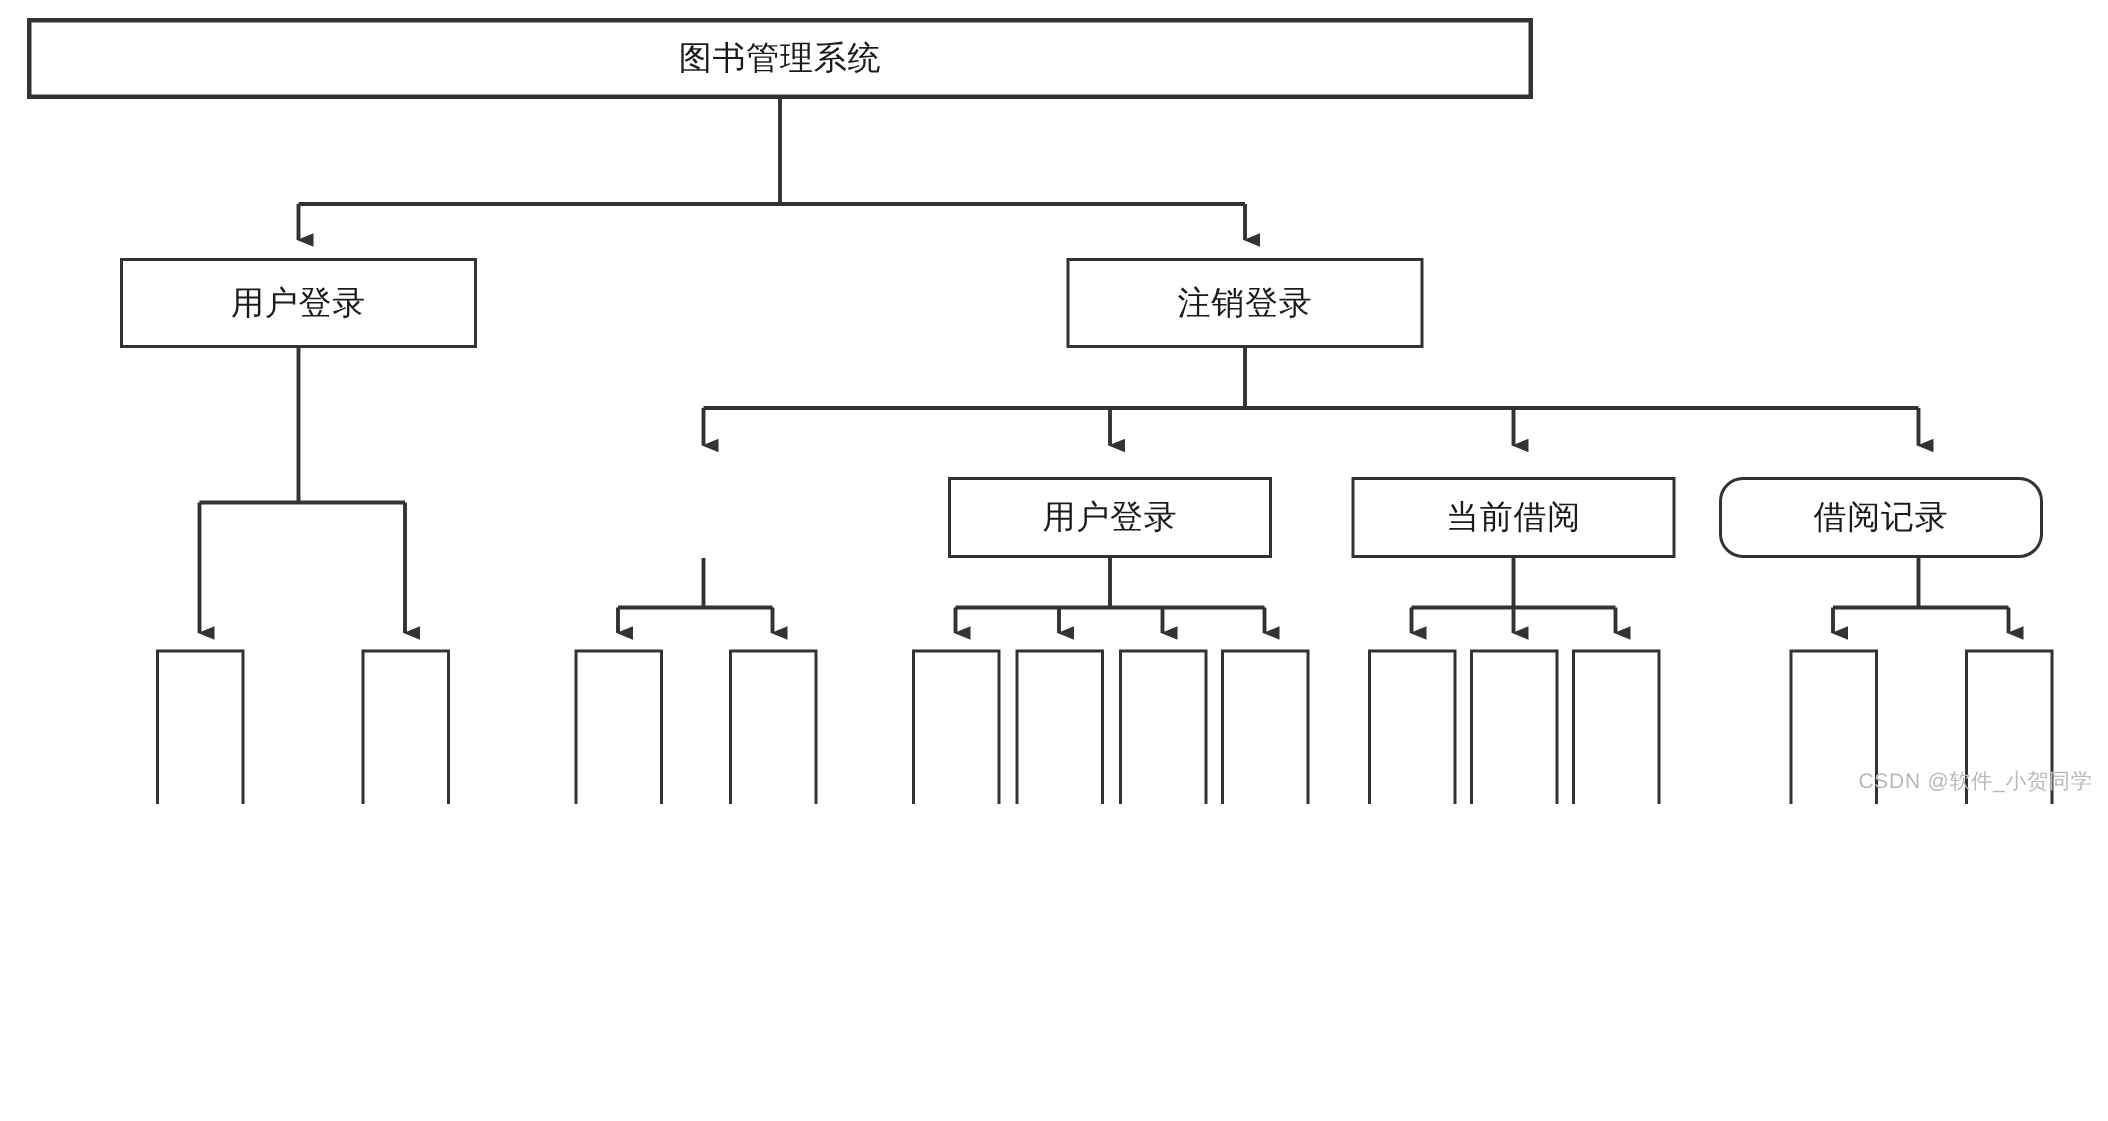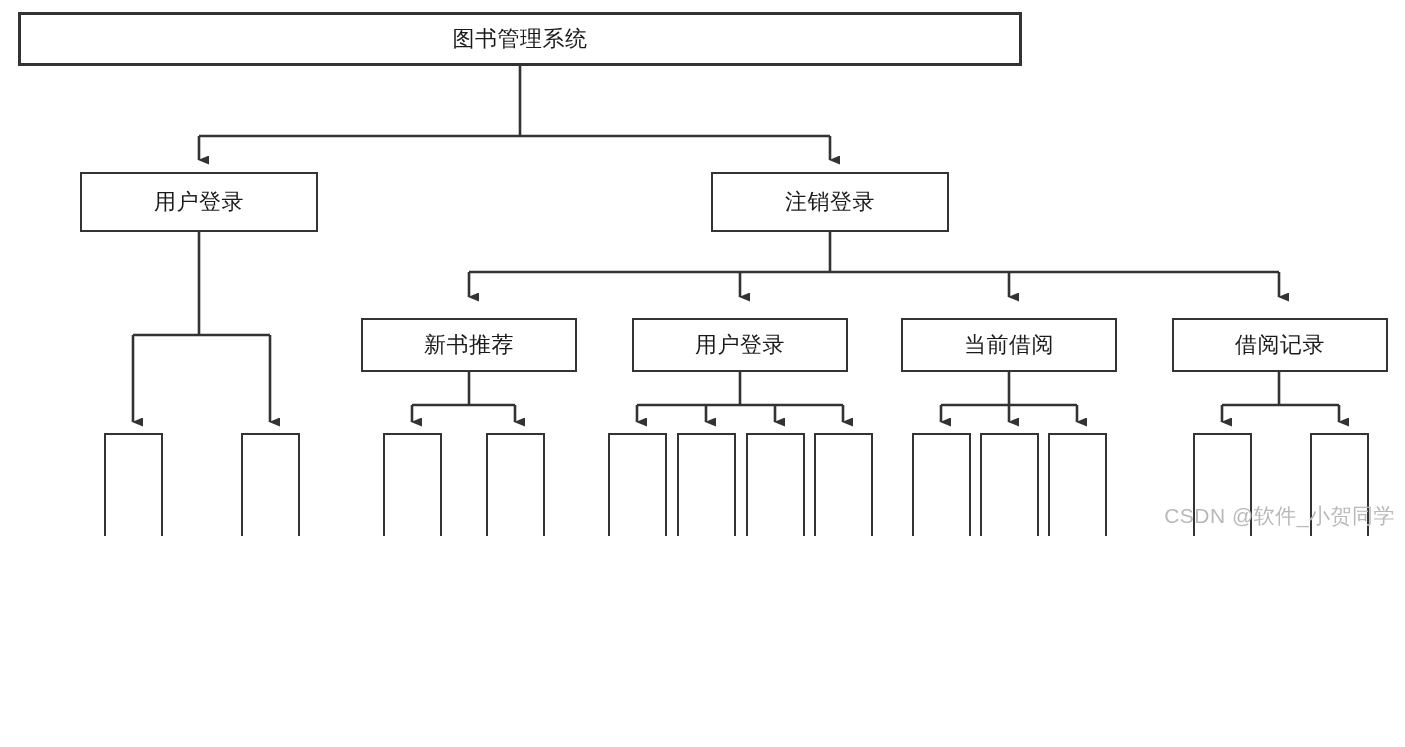--- a/index.html
+++ b/index.html
@@ -53,21 +53,21 @@
     left: 0;
     top: 0;
     width: 1405px;
     height: 747px;
     pointer-events: none;
   }
   .watermark {
     position: absolute;
     right: 10px;
     bottom: 6px;
-    font-size: 21px;
+    font-size: 14px;
     color: #b9b9b9;
     letter-spacing: 0.5px;
     white-space: nowrap;
   }
 </style>
 </head>
 <body>
 
 <div id="canvas">
 
@@ -125,30 +125,27 @@
     <span class="node-label">图书管理系统</span>
   </div>
 
   <div class="node" style="left:80px; top:172px; width:238px; height:60px;">
     <span class="node-label">用户登录</span>
   </div>
   <div class="node" style="left:711px; top:172px; width:238px; height:60px;">
     <span class="node-label">注销登录</span>
   </div>
 
-  <div class="node" style="left:361px; top:318px; width:216px; height:54px;">
-    <span class="node-label">新书推荐</span>
-  </div>
   <div class="node" style="left:632px; top:318px; width:216px; height:54px;">
     <span class="node-label">用户登录</span>
   </div>
   <div class="node" style="left:901px; top:318px; width:216px; height:54px;">
     <span class="node-label">当前借阅</span>
   </div>
-  <div class="node" style="left:1172px; top:318px; width:216px; height:54px;">
+  <div class="node" style="left:1146px; top:318px; width:216px; height:54px;border-radius:16px;">
     <span class="node-label">借阅记录</span>
   </div>
 
   <div class="node vertical" style="left:104px; top:433px; width:59px; height:302px;">
     <span class="node-label">用户登录</span>
   </div>
   <div class="node vertical" style="left:241px; top:433px; width:59px; height:302px;">
     <span class="node-label">注销登录</span>
   </div>
 

